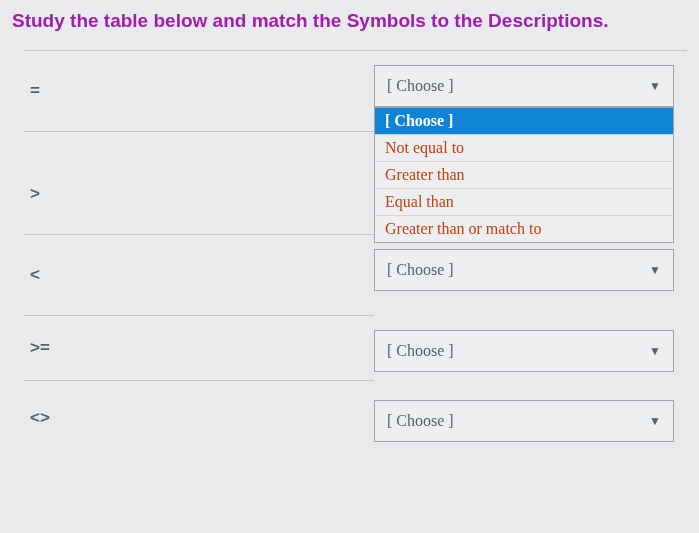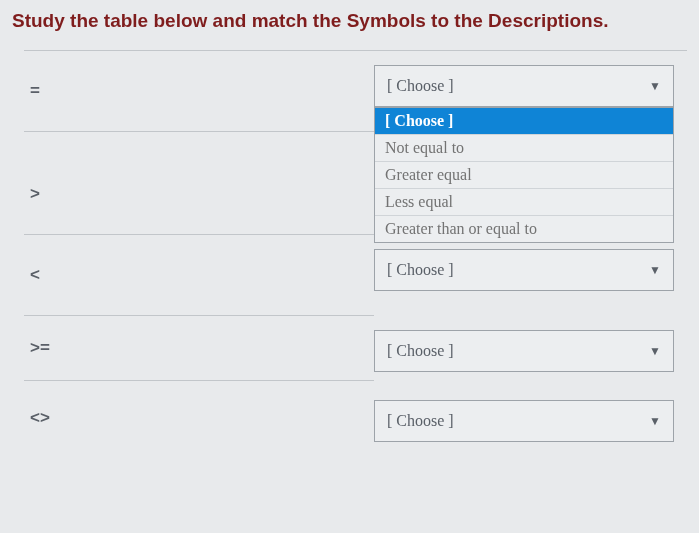--- a/index.html
+++ b/index.html
@@ -11,21 +11,21 @@
       font-family: -apple-system, BlinkMacSystemFont, "Segoe UI", Arial, sans-serif;
       background: #e8eaec;
       width: 699px;
       height: 533px;
       overflow: hidden;
       color: #424851;
     }
     .instruction {
       font-size: 19px;
       font-weight: 600;
-      color: #7f1d1d;
+      color: #a21caf;
       padding: 10px 12px 18px 12px;
     }
     .content {
       padding: 0 12px 0 24px;
     }
     .hr {
       border: none;
       border-top: 1px solid #c2c6ca;
       margin: 0;
     }
@@ -76,21 +76,21 @@
       top: 56px;
       left: 0;
       width: 300px;
       border: 1px solid #9da3a9;
       background: #eceef0;
       z-index: 10;
     }
     .dropdown-item {
       padding: 4px 10px;
       font-size: 16px;
-      color: #737373;
+      color: #c2410c;
       cursor: pointer;
       border-bottom: 1px solid #d0d4d8;
     }
     .dropdown-item:last-child {
       border-bottom: none;
     }
     .dropdown-item.selected {
       background: #0f84d6;
       color: #fff;
       font-weight: 600;
@@ -107,23 +107,23 @@
   <div class="row">
     <div class="symbol-cell">=</div>
     <div class="select-cell">
       <div class="select-box">
         <span class="label">[ Choose ]</span>
         <span class="chevron">▼</span>
       </div>
       <div class="dropdown-list">
         <div class="dropdown-item selected">[ Choose ]</div>
         <div class="dropdown-item">Not equal to</div>
-        <div class="dropdown-item">Greater equal</div>
-        <div class="dropdown-item">Less equal</div>
-        <div class="dropdown-item">Greater than or equal to</div>
+        <div class="dropdown-item">Greater than</div>
+        <div class="dropdown-item">Equal than</div>
+        <div class="dropdown-item">Greater than or match to</div>
       </div>
     </div>
   </div>
 
   <div class="row" style="margin-top: 22px;">
     <div class="symbol-cell">&gt;</div>
   </div>
 
   <div class="row">
     <div class="symbol-cell">&lt;</div>

